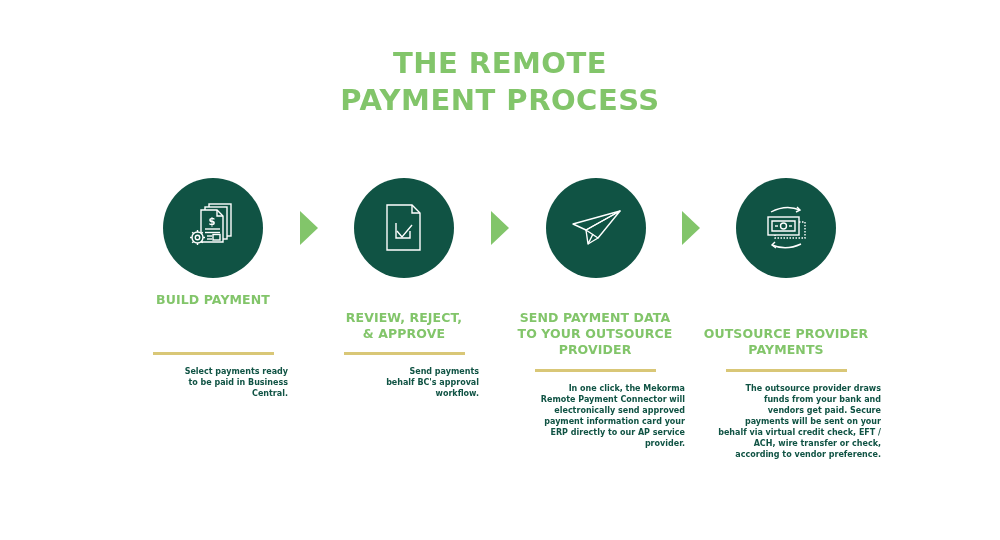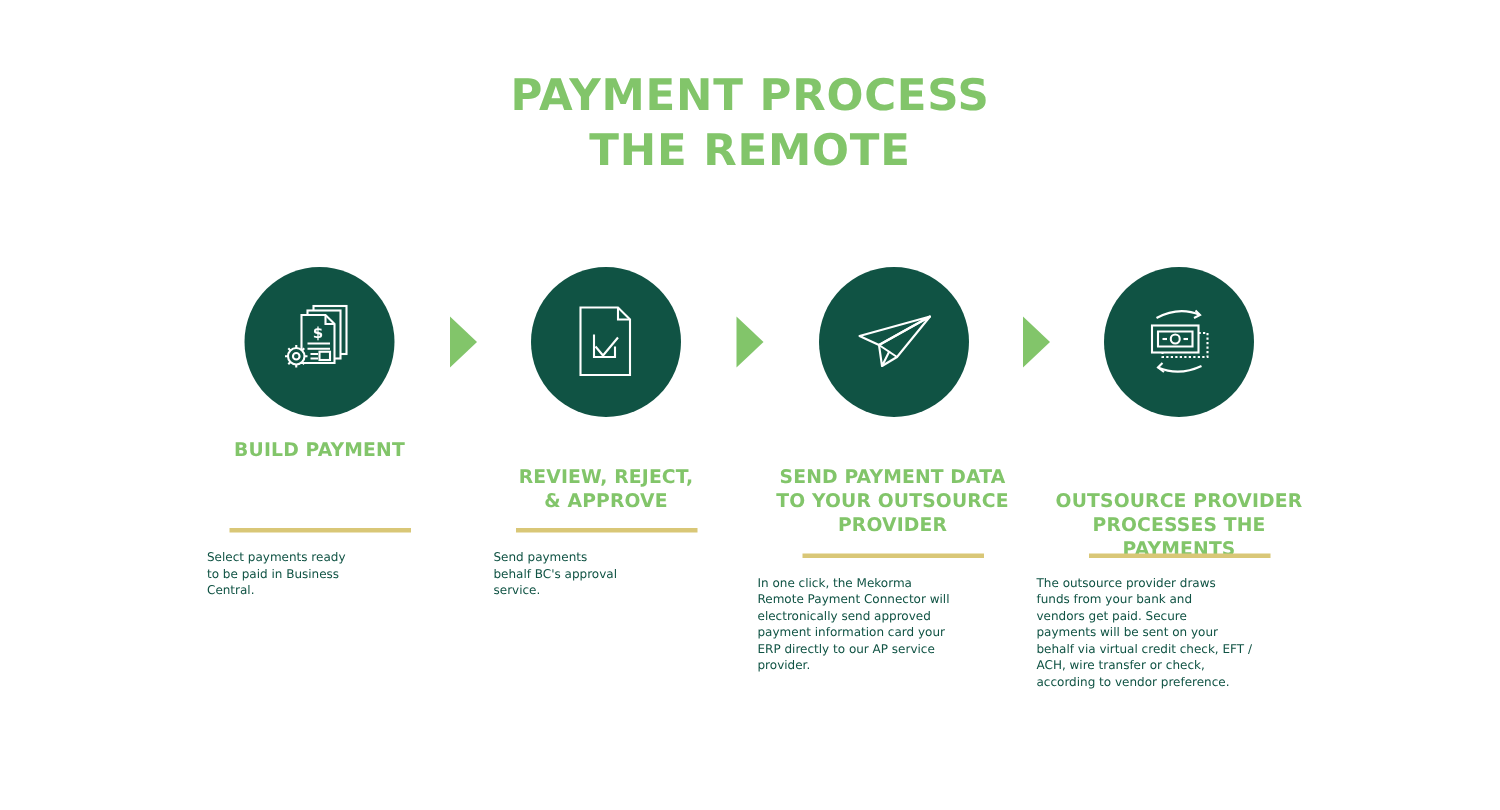--- a/index.html
+++ b/index.html
@@ -21,30 +21,30 @@
     position: absolute; top: 211px; width: 0; height: 0;
     border-top: 17px solid transparent; border-bottom: 17px solid transparent;
     border-left: 18px solid #82c56a;
   }
   .step-title {
     position: absolute; text-align: center; color: #82c56a; font-weight: bold;
     font-size: 12.5px; line-height: 16px; letter-spacing: 0.1px;
   }
   .divider { position: absolute; height: 3px; background: #d9c777; width: 121px; }
   .step-desc {
-    position: absolute; text-align: left; color: #105344; font-weight: normal;
+    position: absolute; text-align: right; color: #105344; font-weight: bold;
     font-size: 8px; line-height: 11px;
   }
 </style>
 </head>
 <body>
 
 <div class="title">
+  <div>THE REMOTE</div>
   <div>PAYMENT PROCESS</div>
-  <div>THE REMOTE</div>
 </div>
 
 <div class="circle" style="left:163px;">
   <svg viewBox="0 0 60 60" fill="none" stroke="#ffffff" stroke-width="1.4">
     <rect x="26" y="6" width="22" height="32"></rect>
     <rect x="22" y="9" width="22" height="32" fill="#105344"></rect>
     <path d="M18 12 H34 L40 18 V44 H18 Z" fill="#105344"></path>
     <path d="M34 12 V18 H40"></path>
     <text x="29" y="27" font-size="10" font-weight="bold" fill="#ffffff" stroke="none" text-anchor="middle" font-family="DejaVu Sans, sans-serif">$</text>
     <line x1="22" y1="31" x2="37" y2="31"></line>
@@ -101,38 +101,37 @@
   <div>REVIEW, REJECT,</div>
   <div>&amp; APPROVE</div>
 </div>
 <div class="step-title" style="left:505px; width:180px; top:310px;">
   <div>SEND PAYMENT DATA</div>
   <div>TO YOUR OUTSOURCE</div>
   <div>PROVIDER</div>
 </div>
 <div class="step-title" style="left:691px; width:190px; top:326px;">
   <div>OUTSOURCE PROVIDER</div>
-  <div>PROCESSES THE</div>
   <div>PAYMENTS</div>
 </div>
 
 <div class="divider" style="left:153px; top:352px;"></div>
 <div class="divider" style="left:344px; top:352px;"></div>
 <div class="divider" style="left:535px; top:369px;"></div>
 <div class="divider" style="left:726px; top:369px;"></div>
 
 <div class="step-desc" style="left:138px; width:150px; top:366px;">
   <div>Select payments ready</div>
   <div>to be paid in Business</div>
   <div>Central.</div>
 </div>
 <div class="step-desc" style="left:329px; width:150px; top:366px;">
   <div>Send payments</div>
   <div>behalf BC's approval</div>
-  <div>service.</div>
+  <div>workflow.</div>
 </div>
 <div class="step-desc" style="left:505px; width:180px; top:383px;">
   <div>In one click, the Mekorma</div>
   <div>Remote Payment Connector will</div>
   <div>electronically send approved</div>
   <div>payment information card your</div>
   <div>ERP directly to our AP service</div>
   <div>provider.</div>
 </div>
 <div class="step-desc" style="left:691px; width:190px; top:383px;">

